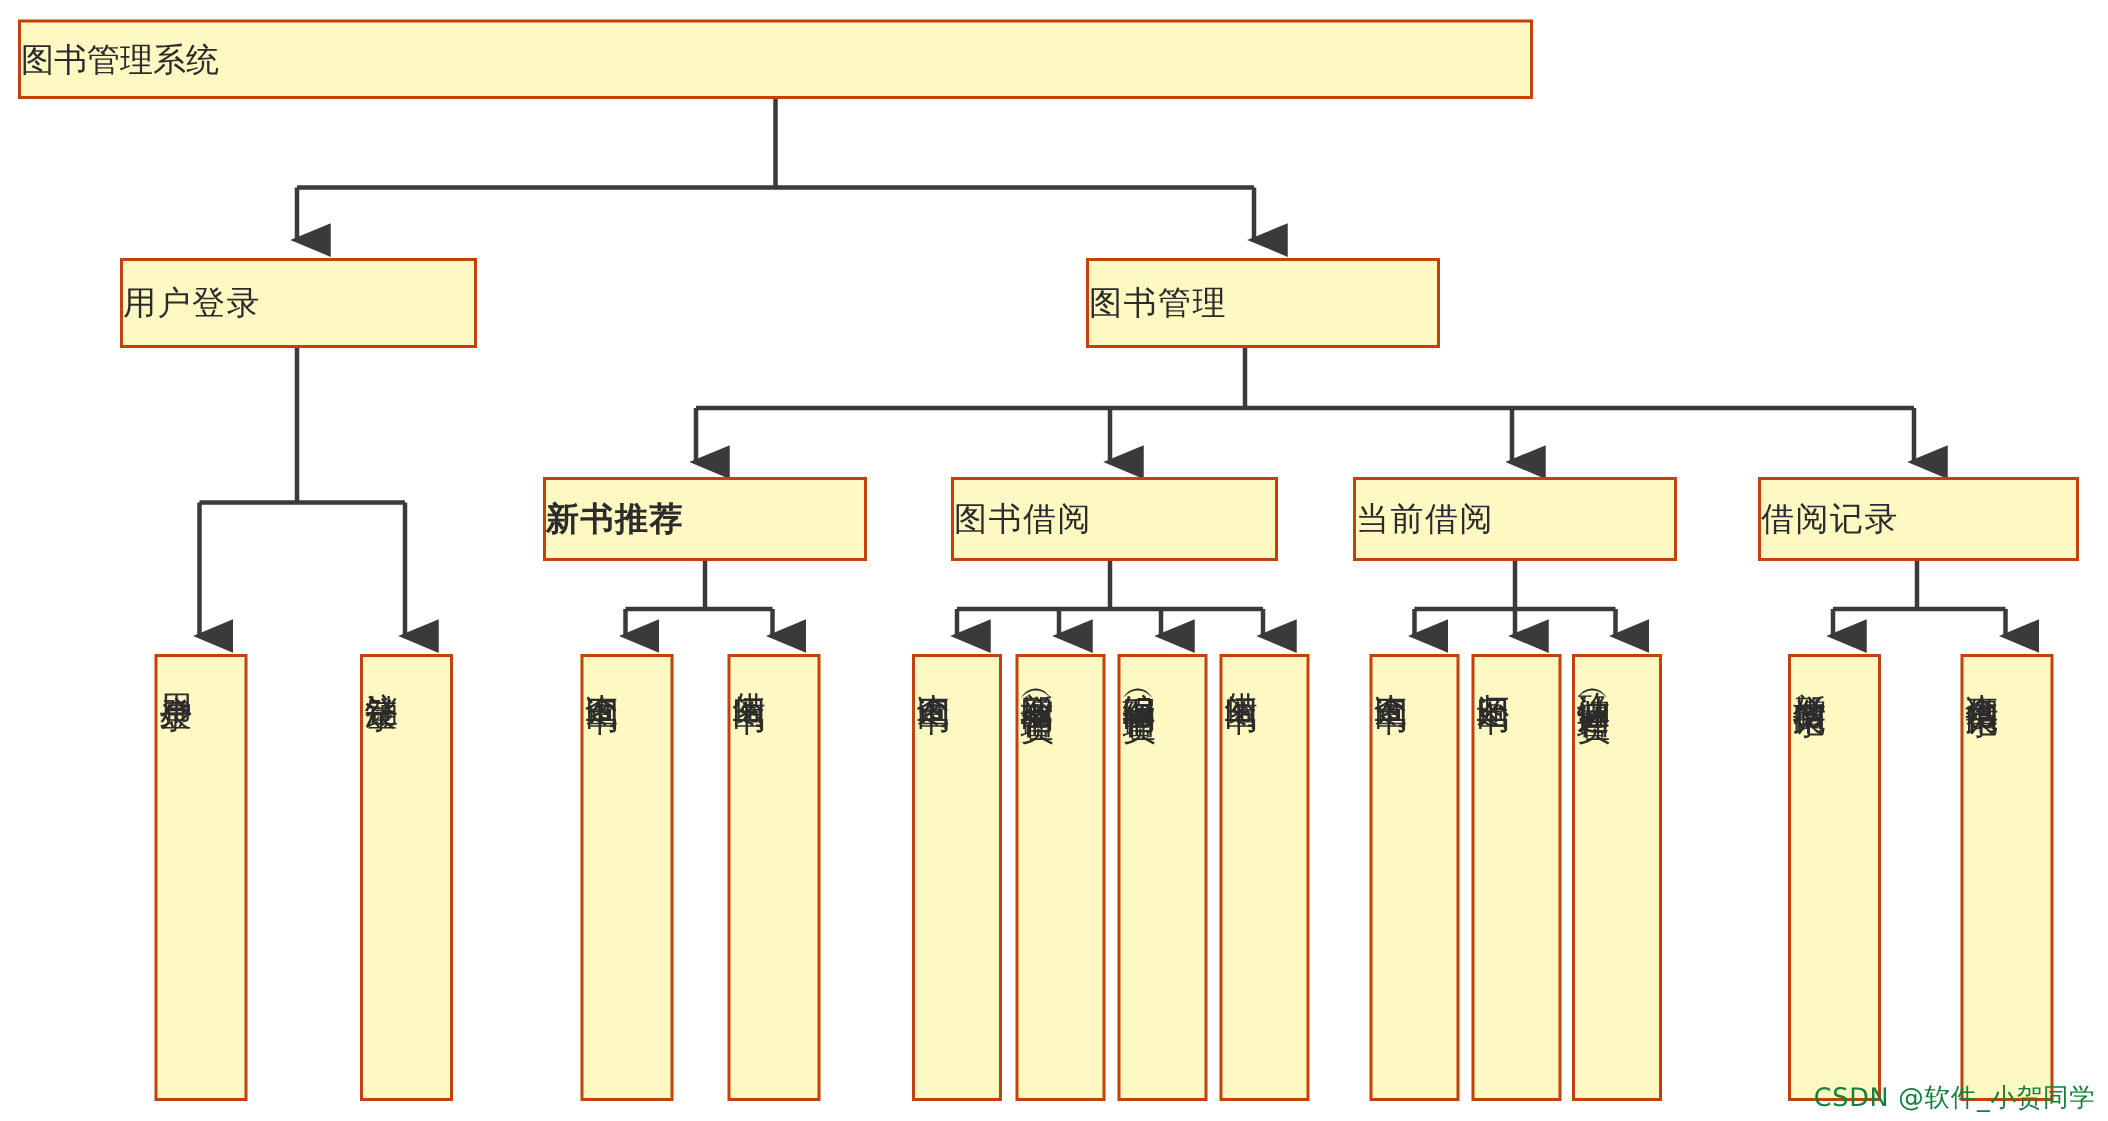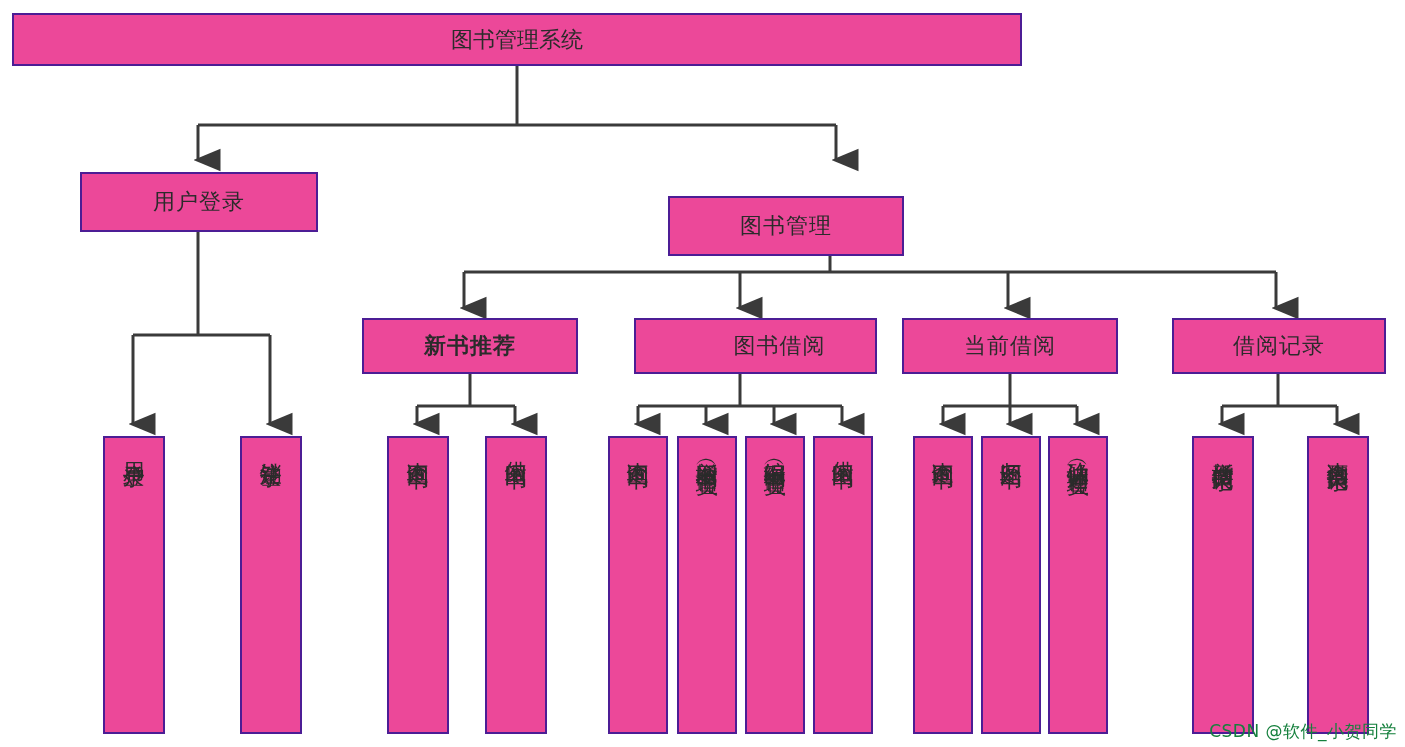--- a/index.html
+++ b/index.html
@@ -21,25 +21,24 @@
     position: absolute;
     left: 0;
     top: 0;
     width: 1405px;
     height: 747px;
     pointer-events: none;
   }
   .node {
     position: absolute;
     box-sizing: border-box;
-    background: #ec4899;
-    border: 2px solid #4c1d95;
+    background: #fef9c3;
+    border: 2px solid #c2410c;
     display: flex;
     align-items: center;
-    justify-content: center;
     color: #2b2b2b;
   }
   .node.h {
     font-size: 22px;
     letter-spacing: 1px;
   }
   .node.root {
     font-size: 22px;
   }
   .node.v {
@@ -120,28 +119,28 @@
     </g>
   </svg>
 
   <div class="node root" style="left:12px; top:13px; width:1010px; height:53px;">
     <span>图书管理系统</span>
   </div>
 
   <div class="node h" style="left:80px; top:172px; width:238px; height:60px;">
     <span>用户登录</span>
   </div>
-  <div class="node h" style="left:668px; top:172px; width:236px; height:60px;margin-top:24px;">
+  <div class="node h" style="left:724px; top:172px; width:236px; height:60px;">
     <span>图书管理</span>
   </div>
 
   <div class="node h" style="left:362px; top:318px; width:216px; height:56px;font-weight:bold;">
     <span>新书推荐</span>
   </div>
-  <div class="node h" style="left:634px; top:318px; width:243px; height:56px;padding-left:48px;">
+  <div class="node h" style="left:634px; top:318px; width:218px; height:56px;">
     <span>图书借阅</span>
   </div>
   <div class="node h" style="left:902px; top:318px; width:216px; height:56px;">
     <span>当前借阅</span>
   </div>
   <div class="node h" style="left:1172px; top:318px; width:214px; height:56px;">
     <span>借阅记录</span>
   </div>
 
   <div class="node v" style="left:103px; top:436px; width:62px; height:298px;">

